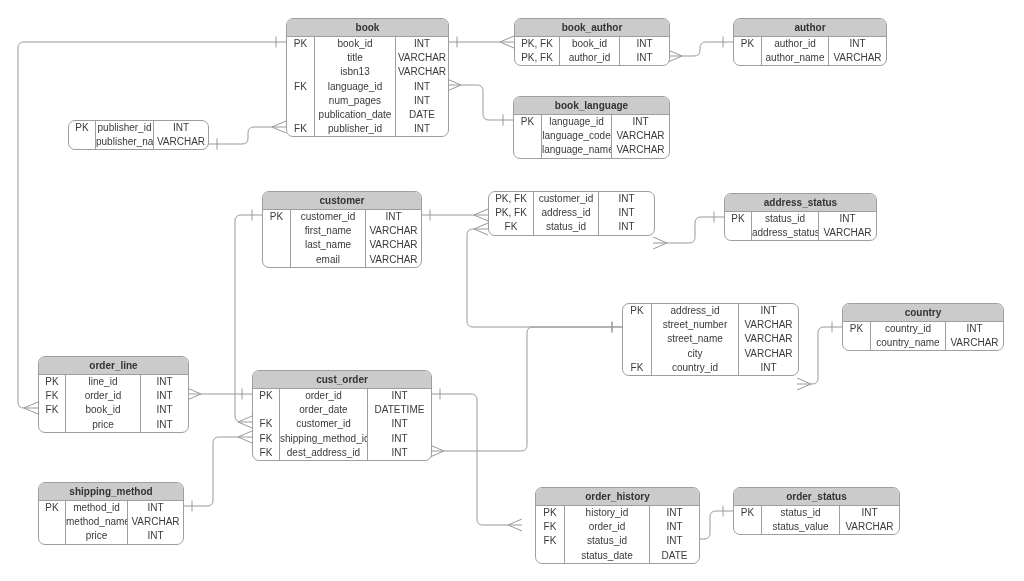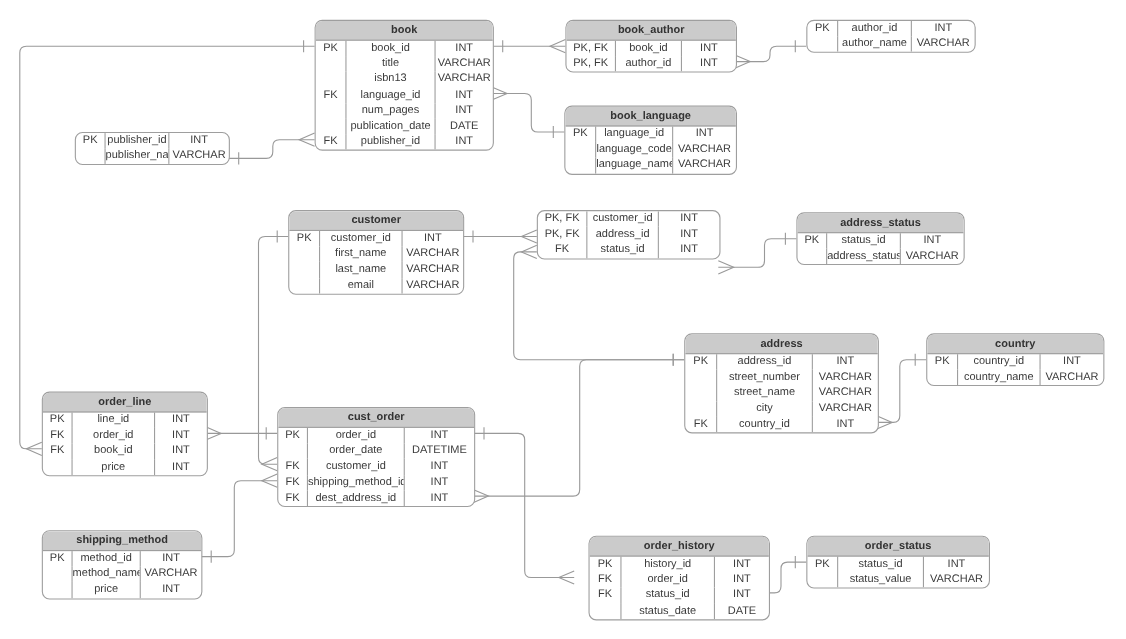--- a/index.html
+++ b/index.html
@@ -113,20 +113,21 @@
         <div class="c name">book_id</div>
         <div class="c type" style="width: 50px;">INT</div>
       </div>
       <div class="trow">
         <div class="c key" style="width: 44px;">PK, FK</div>
         <div class="c name">author_id</div>
         <div class="c type" style="width: 50px;">INT</div>
       </div>
     </div>
     <div class="table" style="left: 733px; top: 18px; width: 152px;">
+      <div class="thead">author</div>
       <div class="trow">
         <div class="c key" style="width: 27px;">PK</div>
         <div class="c name">author_id</div>
         <div class="c type" style="width: 58px;">INT</div>
       </div>
       <div class="trow">
         <div class="c key" style="width: 27px;"></div>
         <div class="c name">author_name</div>
         <div class="c type" style="width: 58px;">VARCHAR</div>
       </div>
@@ -208,21 +209,20 @@
         <div class="c name">status_id</div>
         <div class="c type" style="width: 58px;">INT</div>
       </div>
       <div class="trow">
         <div class="c key" style="width: 26px;"></div>
         <div class="c name">address_status</div>
         <div class="c type" style="width: 58px;">VARCHAR</div>
       </div>
     </div>
     <div class="table" style="left: 622px; top: 303px; width: 175px;">
-      <div class="thead">address</div>
       <div class="trow">
         <div class="c key" style="width: 28px;">PK</div>
         <div class="c name">address_id</div>
         <div class="c type" style="width: 60px;">INT</div>
       </div>
       <div class="trow">
         <div class="c key" style="width: 28px;"></div>
         <div class="c name">street_number</div>
         <div class="c type" style="width: 60px;">VARCHAR</div>
       </div>

